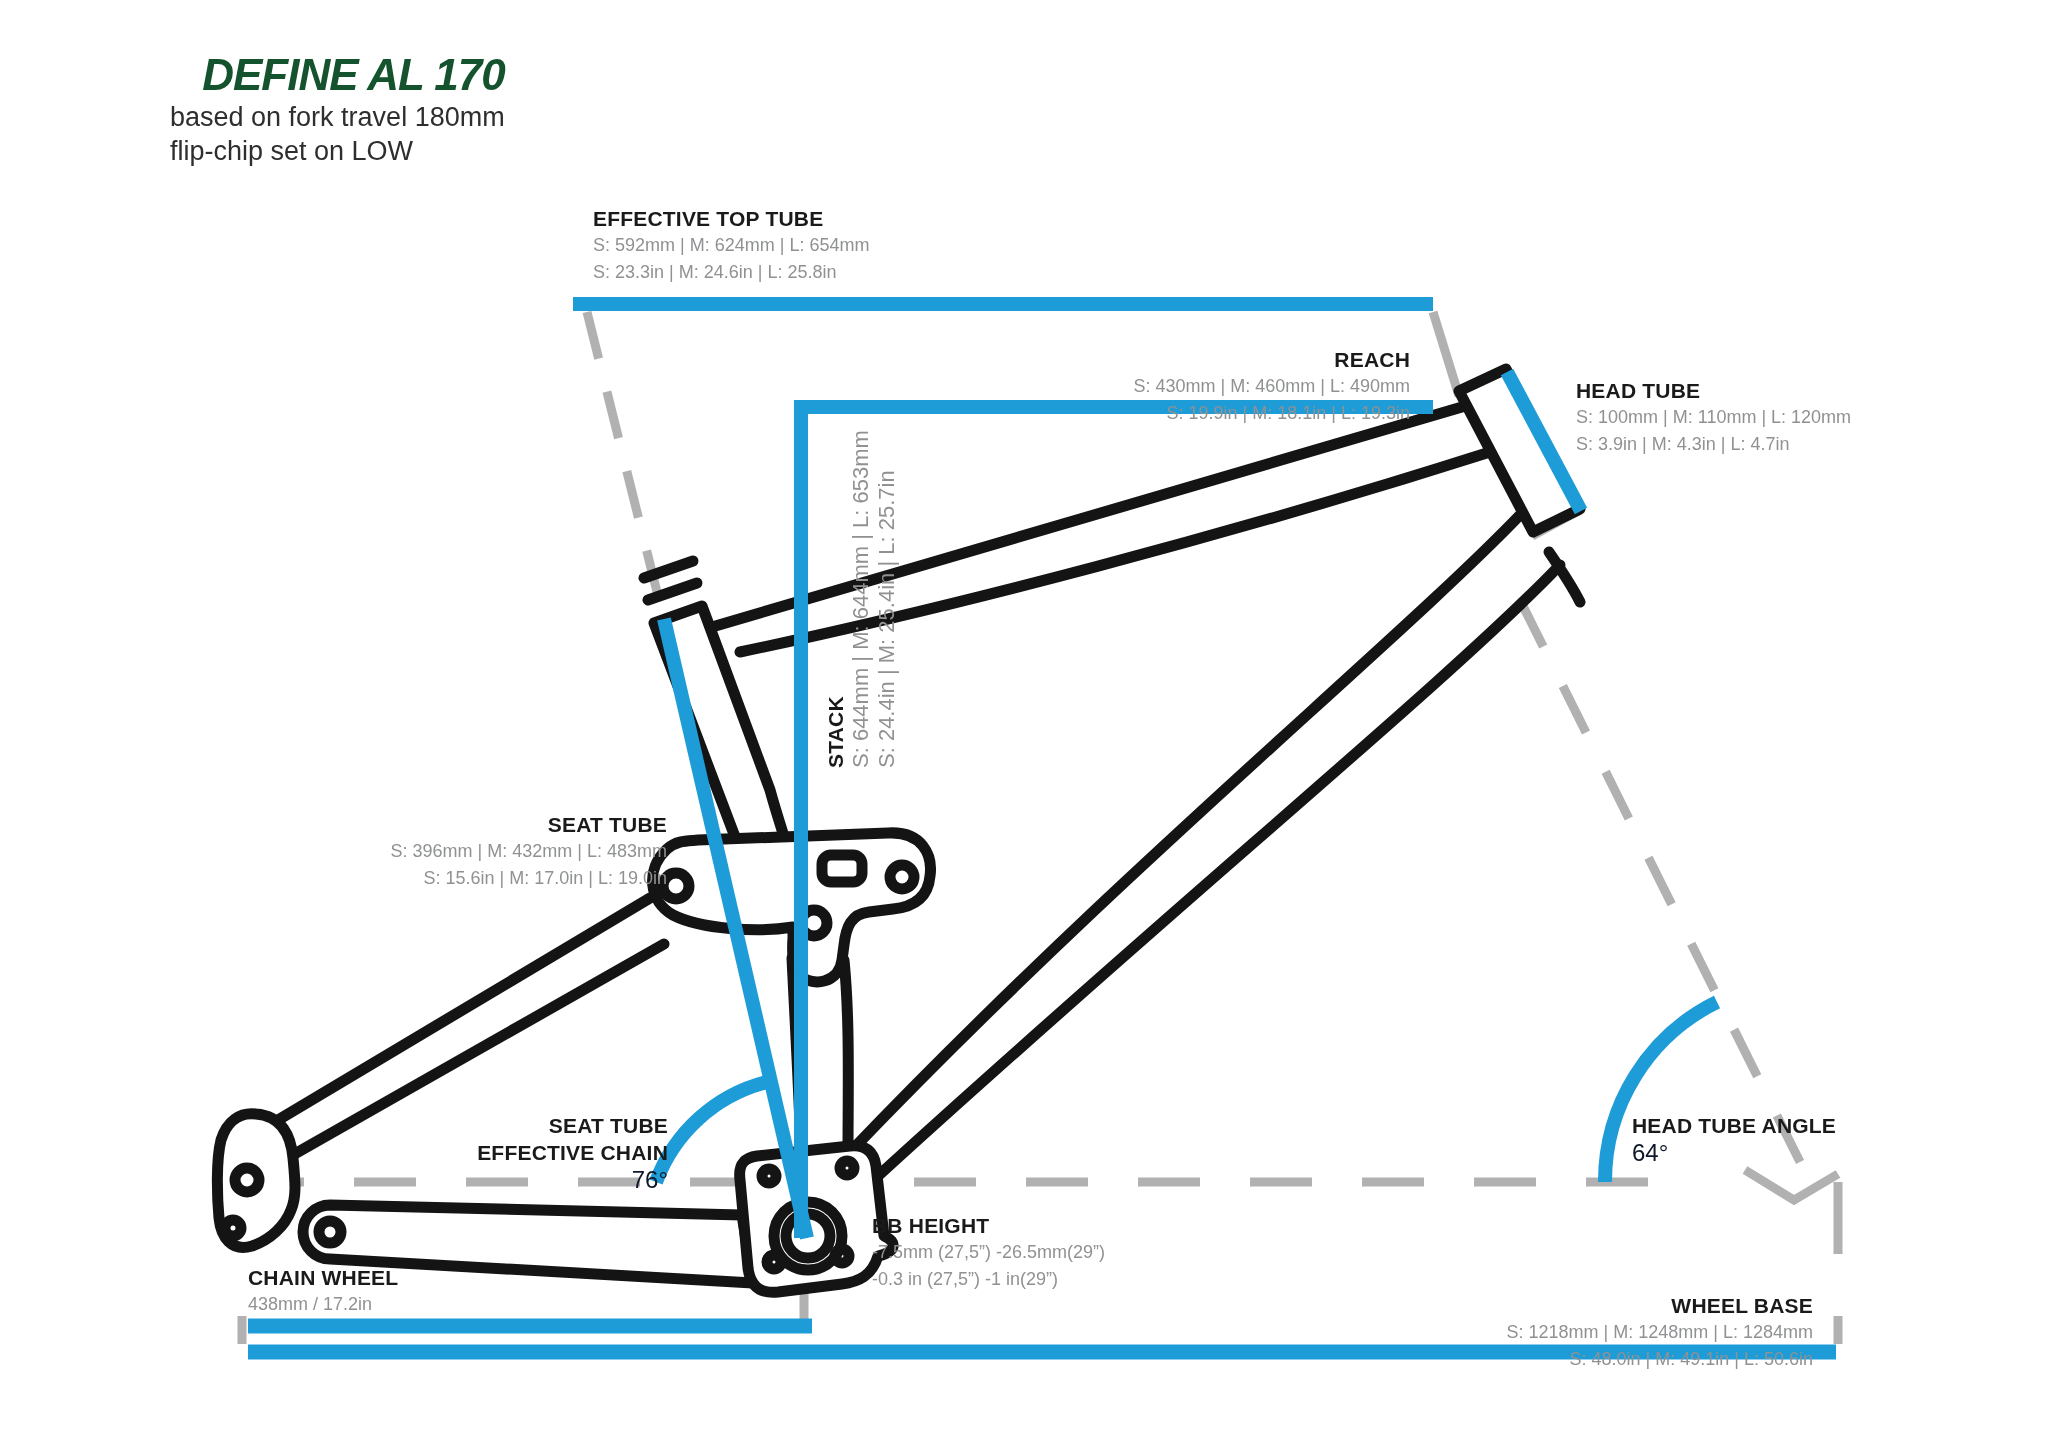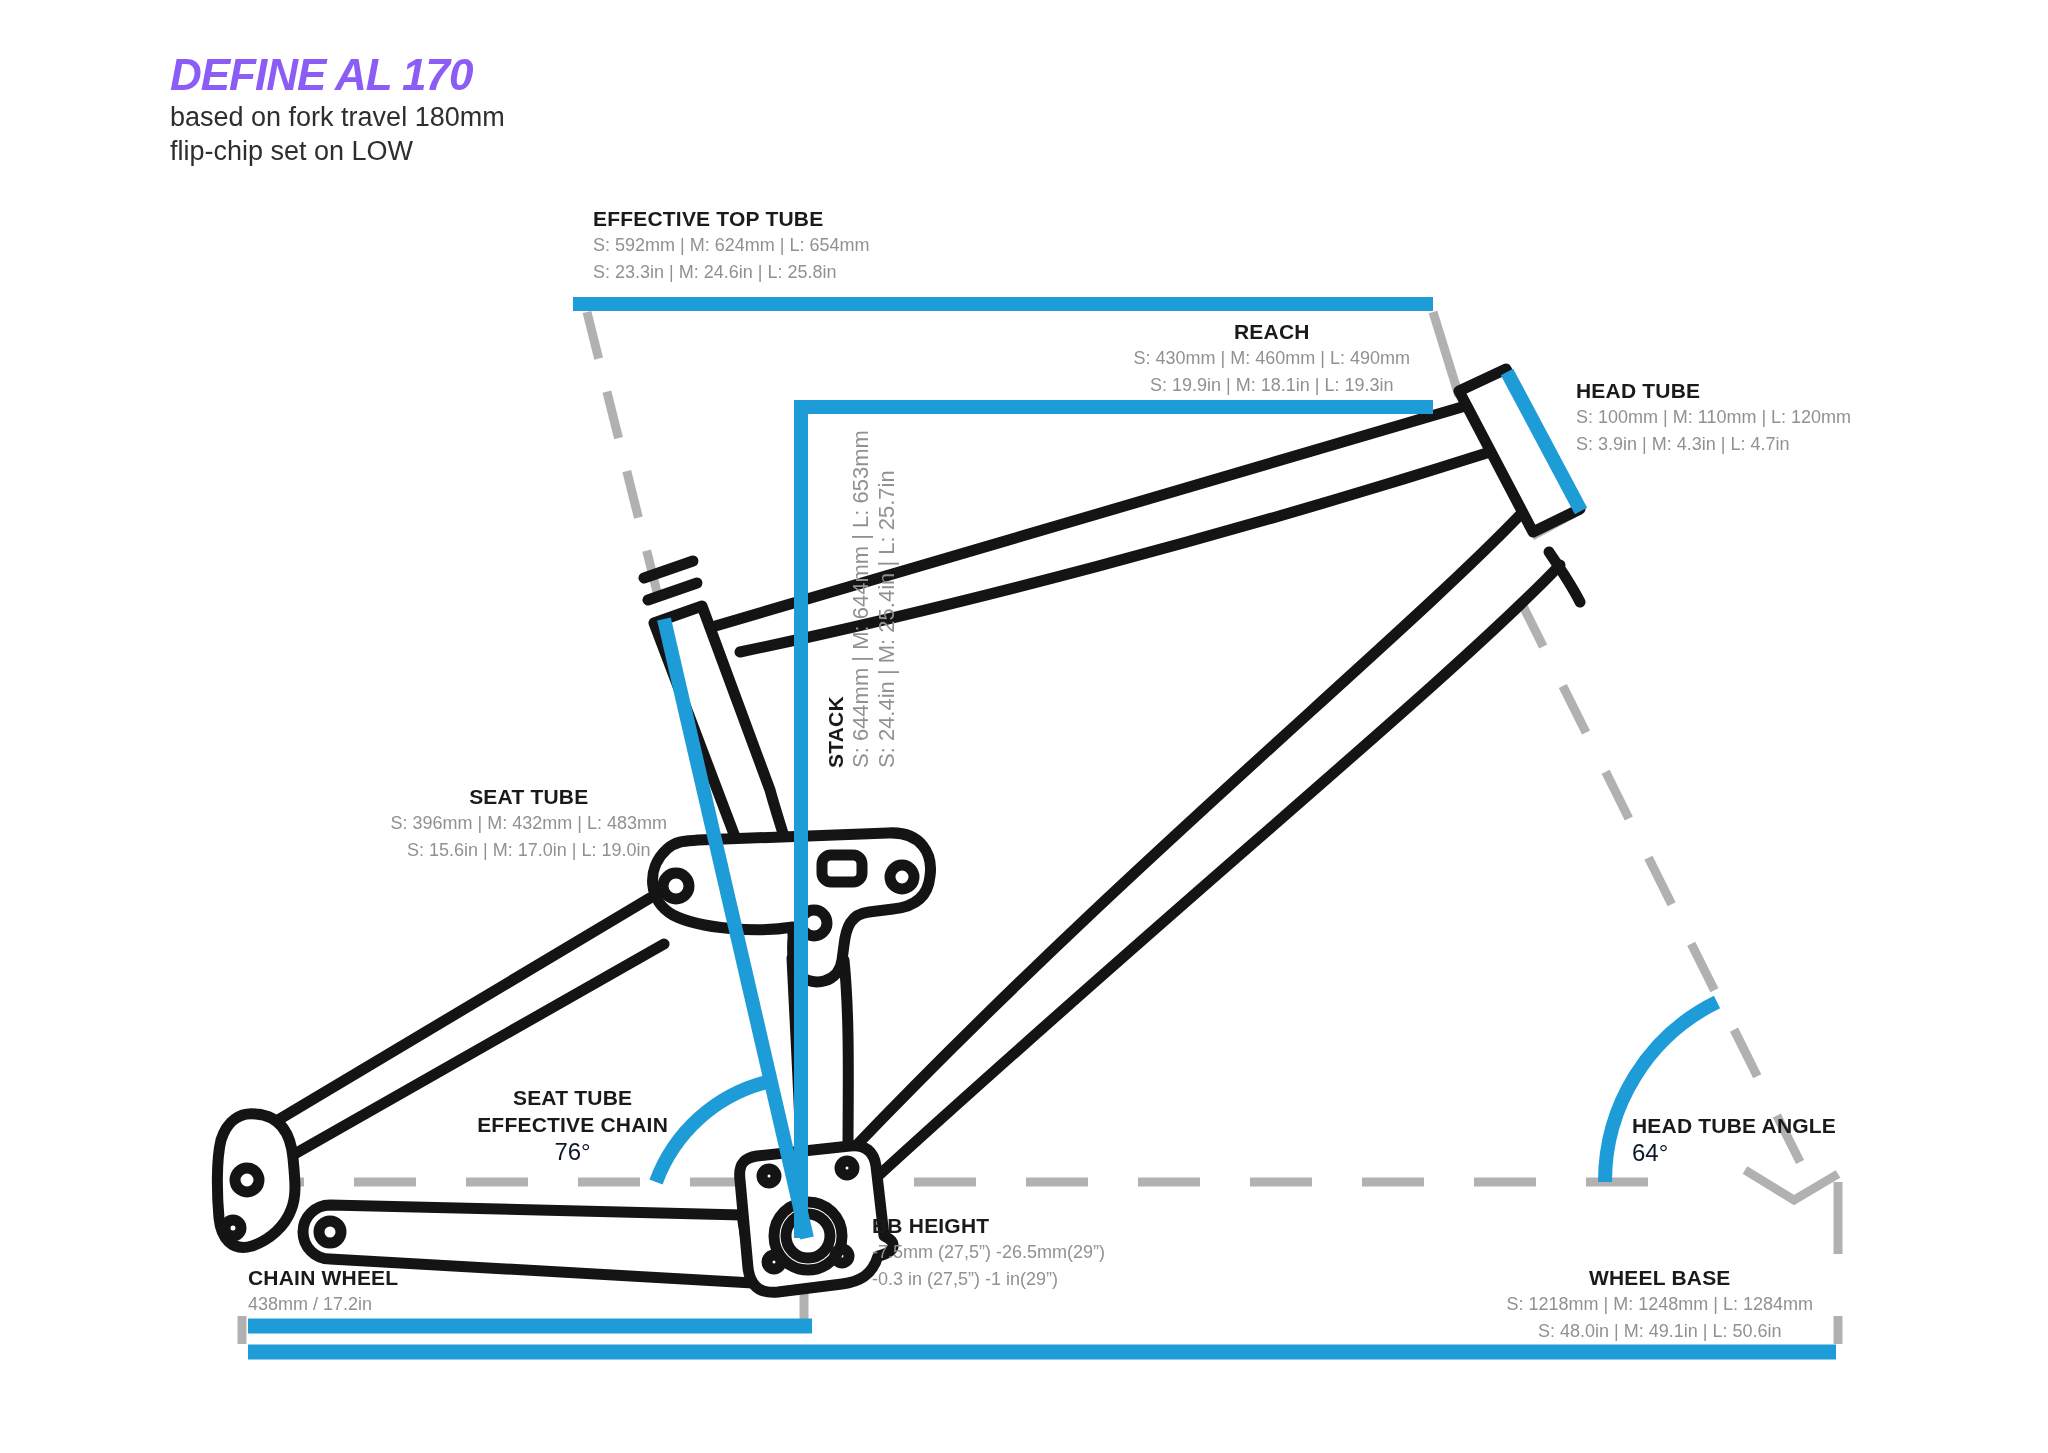--- a/index.html
+++ b/index.html
@@ -8,27 +8,27 @@
     width:2048px;height:1453px;
     background:#ffffff;
     overflow:hidden;
     font-family:"Liberation Sans", sans-serif;
   }
   svg.draw{position:absolute;left:0;top:0;}
   .txt{position:absolute;white-space:nowrap;}
   .ttl{
     font-family:"Liberation Sans", sans-serif;
     font-weight:700;font-style:italic;
-    font-size:44px;letter-spacing:-1px;color:#8b5cf6;
+    font-size:44px;letter-spacing:-1px;color:#14532d;text-align:right;
   }
   .sub{font-size:27px;line-height:34px;color:#2e2e2e;}
   .lbl{font-weight:700;font-size:21px;letter-spacing:.2px;color:#1a1a1a;line-height:27px;}
   .val{font-weight:400;font-size:18px;color:#8f9193;line-height:27px;}
   .deg{font-weight:400;font-size:24px;color:#0f172a;line-height:28px;}
-  .ra{text-align:center;}
+  .ra{text-align:right;margin-top:28px;}
   .stack-block{
     position:absolute;left:824px;top:768px;
     transform:rotate(-90deg);transform-origin:0 0;
     width:340px;line-height:24px;
   }
   .stack-block .lbl{line-height:24px;}
   .stack-block .val{line-height:26px;font-size:22px;}
 </style>
 </head>
 <body>

